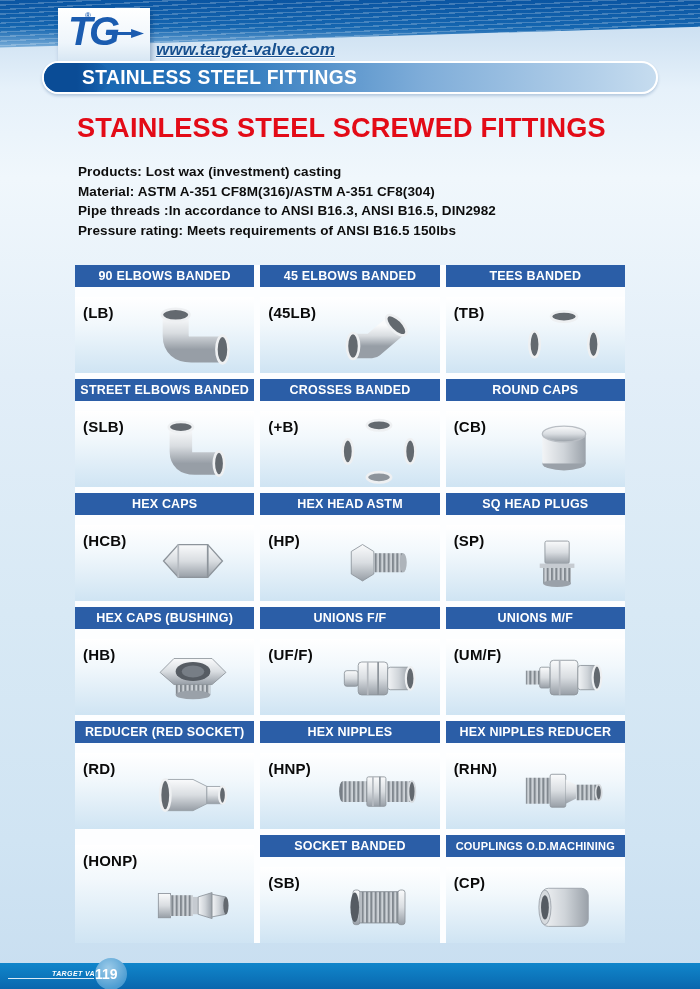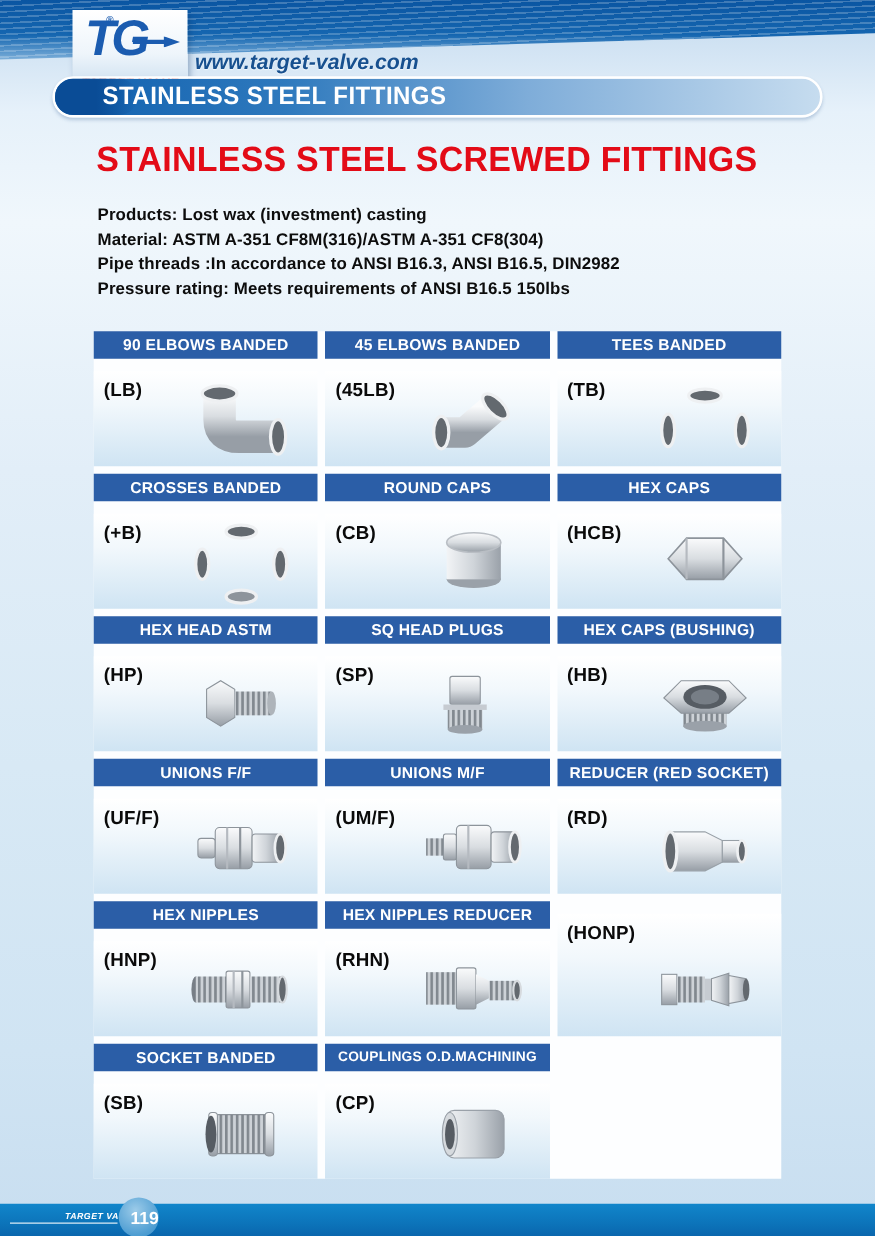--- a/index.html
+++ b/index.html
@@ -22,21 +22,21 @@
   .tg-t,.tg-g{position:absolute;font-style:italic;font-weight:700;font-size:40px;color:#1b5cb0;line-height:46px;top:0;}
   .tg-t{left:10px;}
   .tg-g{left:31px;}
   .tg-reg{position:absolute;left:27px;top:3px;font-size:8px;font-weight:700;color:#1b5cb0;}
   .tg-arrow{position:absolute;left:48px;top:21px;width:38px;height:9px;background:#1b5cb0;
     clip-path:polygon(0 32%,66% 32%,66% 0,100% 50%,66% 100%,66% 68%,0 68%);}
   .logo-brand{position:absolute;left:0;right:0;bottom:6px;text-align:center;
     font-style:italic;font-weight:700;font-size:10px;color:#e2231a;letter-spacing:.2px;}
 
   .website{position:absolute;left:156px;top:40px;font-style:italic;font-weight:700;font-size:17px;
-    color:#17508f;text-shadow:0 1px 1px rgba(255,255,255,.7);}
+    color:#17508f;text-shadow:0 1px 1px rgba(255,255,255,.7);text-decoration:underline;}
 
   
   .banner{position:absolute;left:42px;top:61px;width:612px;height:29px;border:2px solid #fff;border-radius:17px;
     background:linear-gradient(90deg,#0f5fae 0%,#2e79bd 30%,#7fadd9 62%,#c6dcef 100%);
     box-shadow:0 2px 3px rgba(30,80,140,.25);}
   .banner::before{content:"";position:absolute;left:0;top:0;bottom:0;width:66px;border-radius:15px;
     background:linear-gradient(90deg,#0a4c96 50%,rgba(10,76,150,0) 100%);}
   .banner span{position:absolute;left:38px;top:0;line-height:29px;color:#fff;font-weight:700;font-size:20px;
     letter-spacing:.4px;transform:scaleX(.96);transform-origin:left;white-space:nowrap;}
 
@@ -58,21 +58,21 @@
   .fit{position:absolute;right:2px;bottom:1px;width:118px;height:78px;}
 
   
   .footer{position:absolute;left:0;bottom:0;width:700px;height:26px;
     background:linear-gradient(180deg,#1186cb 0%,#0c74ba 60%,#0a66ad 100%);}
   .footer-line{position:absolute;left:8px;top:15px;width:86px;height:1px;background:rgba(255,255,255,.85);}
   .footer-brand{position:absolute;left:52px;top:7px;font-style:italic;font-weight:700;font-size:7px;
     color:#fff;letter-spacing:.4px;}
   .page-num{position:absolute;left:95px;top:-5px;width:32px;height:32px;border-radius:50%;
     background:radial-gradient(circle at 42% 32%,#9ccbe9 0%,#4d9dd2 70%,#3f91c9 100%);
-    color:#fff;font-weight:700;font-size:14px;text-align:right;line-height:32px;}
+    color:#fff;font-weight:700;font-size:14px;text-align:left;line-height:32px;}
 </style>
 </head>
 <body>
 
 <svg width="0" height="0" style="position:absolute" aria-hidden="true">
   <defs>
     <linearGradient id="gm" x1="0" y1="0" x2="0" y2="1">
       <stop offset="0" stop-color="#fafbfc"></stop>
         <stop offset="0.5" stop-color="#d9dde1"></stop>
         <stop offset="1" stop-color="#979ea6"></stop>
@@ -150,20 +150,31 @@
           <path d="M26,58 L94,58" stroke="url(#gm)" stroke-width="28"></path>
           <path d="M60,58 L60,26" stroke="url(#gm)" stroke-width="28"></path>
           <ellipse cx="60" cy="26" rx="15" ry="6" fill="#63696f" stroke="#eef0f2" stroke-width="3"></ellipse>
           <ellipse cx="26" cy="58" rx="6" ry="15" fill="#63696f" stroke="#eef0f2" stroke-width="3"></ellipse>
           <ellipse cx="94" cy="58" rx="6" ry="15" fill="#63696f" stroke="#eef0f2" stroke-width="3"></ellipse>
         </svg>
       </div>
     </div>
 
     <div class="cell">
+      <div class="cell-h">STREET ELBOWS BANDED</div>
+      <div class="cell-b">
+        <span class="code">(SLB)</span>
+        <svg class="fit" viewBox="0 0 120 90">
+          <path d="M46,24 L46,50 Q46,64 62,64 L90,64" stroke="url(#gm)" stroke-width="26" fill="none"></path>
+          <ellipse cx="46" cy="22" rx="14" ry="6" fill="#63696f" stroke="#eef0f2" stroke-width="3"></ellipse>
+          <ellipse cx="90" cy="64" rx="6" ry="14" fill="#63696f" stroke="#eef0f2" stroke-width="3"></ellipse>
+        </svg>
+      </div>
+    </div>
+    <div class="cell">
       <div class="cell-h">CROSSES BANDED</div>
       <div class="cell-b">
         <span class="code">(+B)</span>
         <svg class="fit" viewBox="0 0 120 90">
           <path d="M24,50 L96,50" stroke="url(#gm)" stroke-width="26"></path>
           <path d="M60,20 L60,80" stroke="url(#gm)" stroke-width="26"></path>
           <ellipse cx="24" cy="50" rx="6" ry="14" fill="#63696f" stroke="#eef0f2" stroke-width="3"></ellipse>
           <ellipse cx="96" cy="50" rx="6" ry="14" fill="#63696f" stroke="#eef0f2" stroke-width="3"></ellipse>
           <ellipse cx="60" cy="20" rx="14" ry="6" fill="#63696f" stroke="#eef0f2" stroke-width="3"></ellipse>
           <ellipse cx="60" cy="80" rx="14" ry="6" fill="#8d949b" stroke="#eef0f2" stroke-width="3"></ellipse>

